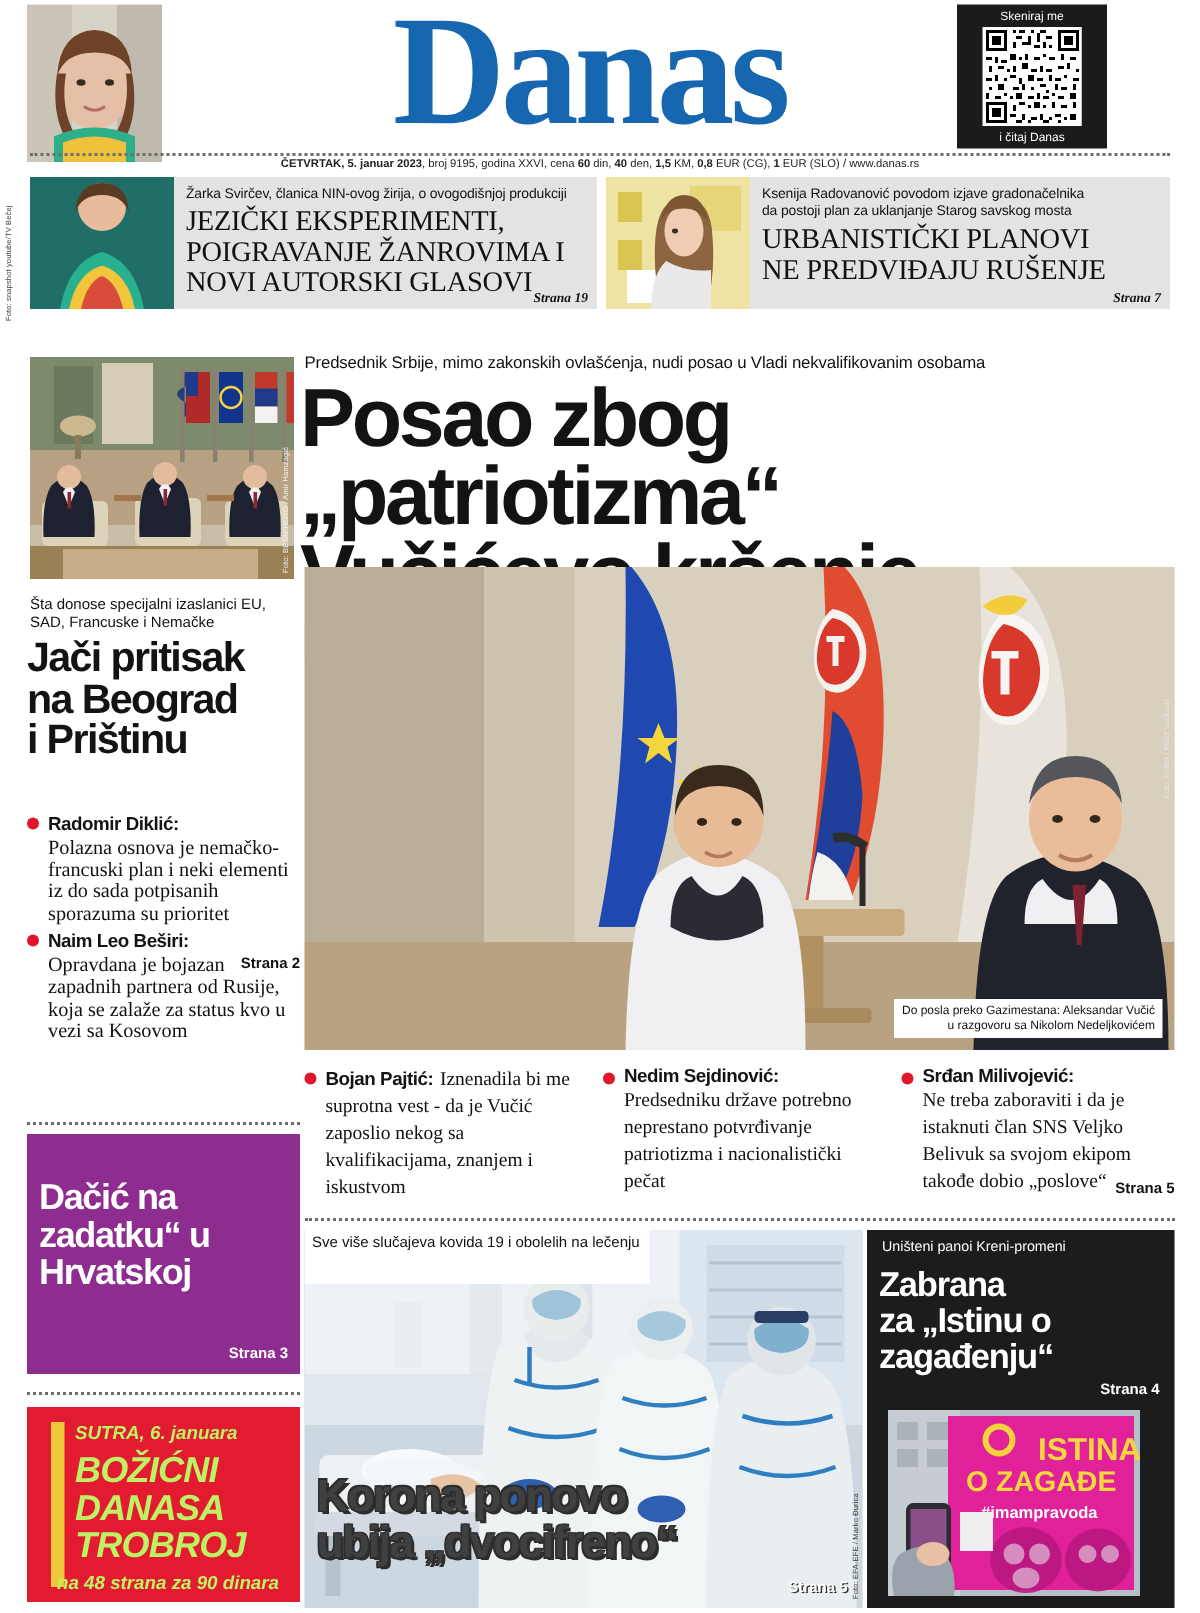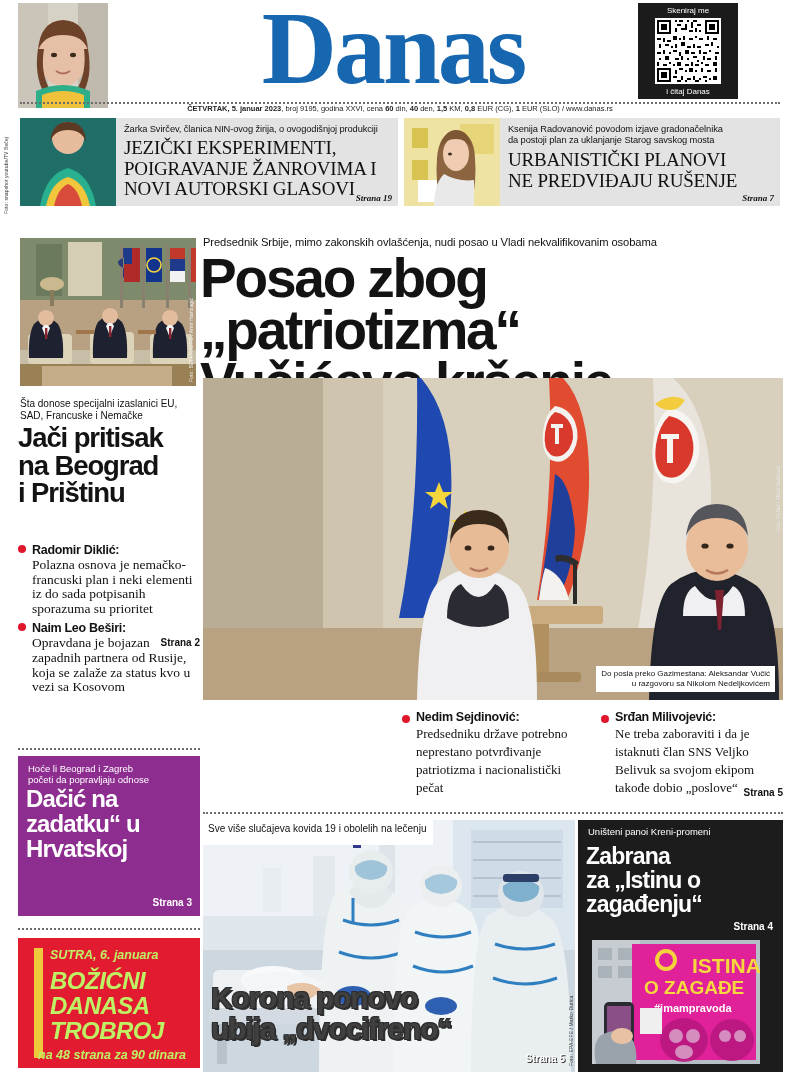--- a/index.html
+++ b/index.html
@@ -128,21 +128,21 @@
   .qcol .nm{font-weight:bold;font-size:12.5px;color:#131313;letter-spacing:-.3px;}
   .qcol .tx{font-family:"Liberation Serif",serif;font-size:13px;line-height:14.4px;color:#111;}
   .qpage{position:absolute;right:0;bottom:-2px;font-weight:bold;font-size:10px;color:#111;}
 
   .rule-q{position:absolute;left:203px;top:812px;width:580px;}
 
   
   .bc{position:absolute;left:203px;top:820px;width:372px;height:252px;overflow:hidden;background:#c9cfd6;}
   .bc .ktab{
     position:absolute;left:0;top:0;background:#fff;color:#111;font-size:10px;
-    padding:3px 7px 10px 5px;line-height:12px;white-space:nowrap;text-align:right;
+    padding:3px 7px 21px 5px;line-height:12px;white-space:nowrap;text-align:right;
   }
   .bc .bhead{
     position:absolute;left:8px;bottom:28px;width:340px;color:#404040;font-weight:bold;
     font-size:30px;line-height:31px;letter-spacing:-1.2px;
     text-shadow:2px 2px 0 #2d2d2d,-1px -1px 0 #2d2d2d,1px -1px 0 #2d2d2d,-1px 1px 0 #2d2d2d;
   }
   .bc .bpage{
     position:absolute;right:10px;bottom:8px;color:#fff;font-weight:bold;font-size:10px;
     text-shadow:1px 1px 0 #333;
   }
@@ -494,24 +494,20 @@
     <div class="bullet">
       <span class="dot"></span>
       <span class="nm">Naim Leo Beširi:</span>
       <span class="tx"><span class="strana-inline">Strana 2</span><span>Opravdana je bojazan zapadnih partnera od Rusije, koja se zalaže za status kvo u vezi sa Kosovom</span></span>
     </div>
   </div>
 
   <div class="rule-l1 dotrule"></div>
 
   <div class="purplebox">
-    <div class="pk">
-      <div>Hoće li Beograd i Zagreb</div>
-      <div>početi da popravljaju odnose</div>
-    </div>
     <div class="ph">
       <div>Dačić na</div>
       <div>zadatku“ u</div>
       <div>Hrvatskoj</div>
     </div>
     <div class="pp">Strana 3</div>
   </div>
 
   <div class="rule-l2 dotrule"></div>
 
@@ -520,20 +516,27 @@
     <div class="rk">SUTRA, 6. januara</div>
     <div class="rh">
       <div>BOŽIĆNI</div>
       <div>DANASA</div>
       <div>TROBROJ</div>
     </div>
     <div class="rf">na 48 strana za 90 dinara</div>
   </div>
 
   <div class="qstrip">
+    <div class="qcol" style="left:0;">
+      <span class="dot"></span>
+      <div class="body">
+        <span class="nm">Bojan Pajtić:</span>
+        <span class="tx">Iznenadila bi me suprotna vest - da je Vučić zaposlio nekog sa kvalifikacijama, znanjem i iskustvom</span>
+      </div>
+    </div>
     <div class="qcol" style="left:199px;">
       <span class="dot"></span>
       <div class="body">
         <div class="nm">Nedim Sejdinović:</div>
         <span class="tx">Predsedniku države potrebno neprestano potvrđivanje patriotizma i nacionalistički pečat</span>
       </div>
     </div>
     <div class="qcol" style="left:398px;">
       <span class="dot"></span>
       <div class="body">

